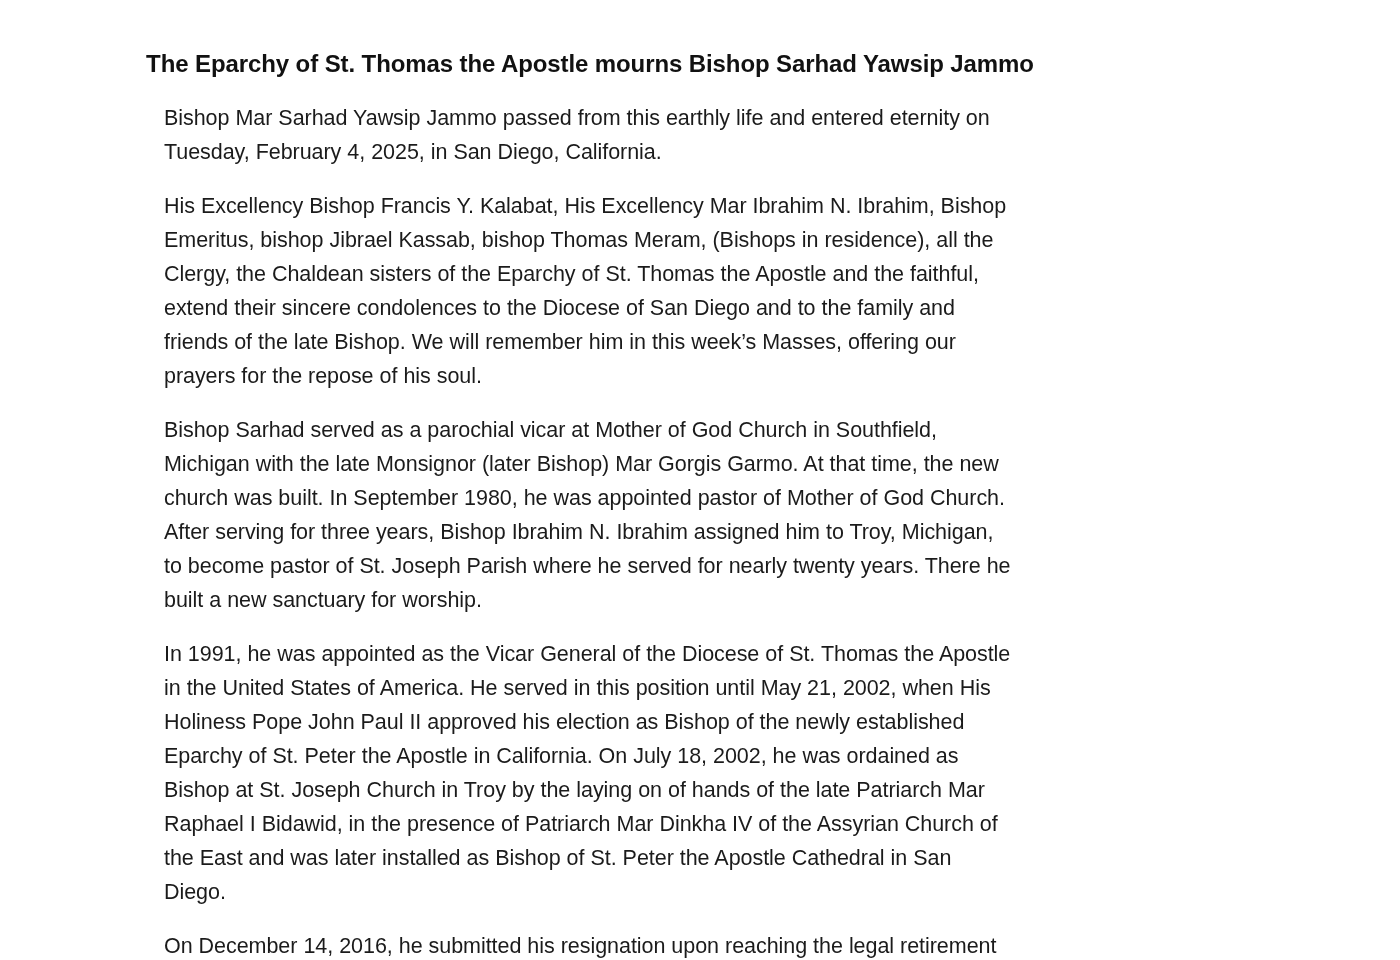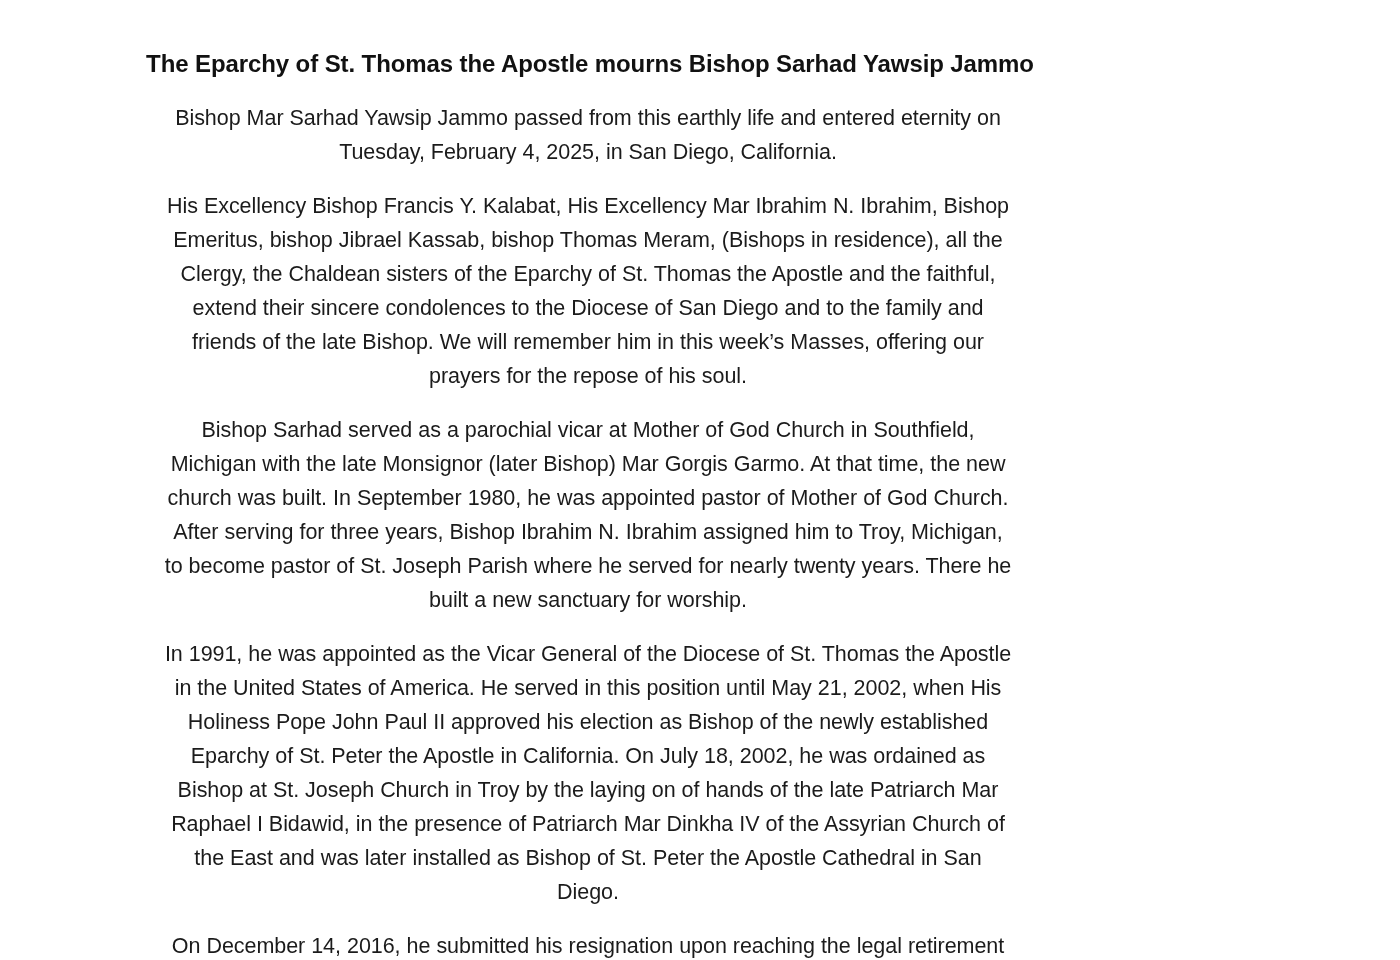--- a/index.html
+++ b/index.html
@@ -41,21 +41,21 @@
     margin-top: 22px;
     padding-left: 164px;
     padding-right: 168px;
   }
 
   .para {
     font-size: 21.5px;
     line-height: 34px;
     color: #1b1b1b;
     margin: 0 0 20px 0;
-    text-align: center;
+    text-align: left;
     letter-spacing: -0.05px;
     word-spacing: 0.1px;
   }
 
   .para:last-child {
     margin-bottom: 0;
   }
 </style>
 </head>
 <body>

